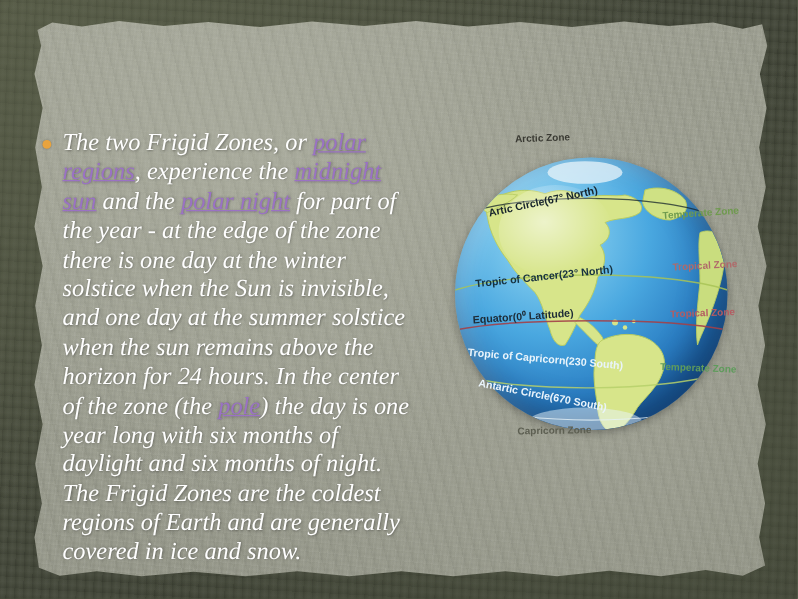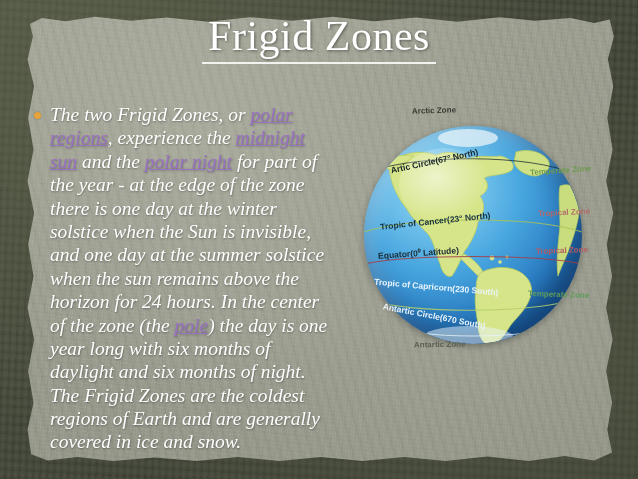--- a/index.html
+++ b/index.html
@@ -168,23 +168,20 @@
   .lbl-tropical-s     { left: 184px; top: 142px; font-size: 8px;  color: #b45c62; transform: rotate(-2deg); }
   .lbl-temperate-s    { left: 176px; top: 186px; font-size: 8px;  color: #5f9b5c; transform: rotate(2deg); }
 </style>
 </head>
 <body>
 
 <div class="slide">
 
   <div class="paper"></div>
 
-  <div class="title-wrap">
-    <span class="title">Frigid Zones</span>
-  </div>
 
   <div class="body-block">
     <span class="bullet"></span>
     <div class="body-text"><span>The two Frigid Zones, or </span><span class="link">polar regions</span><span>, experience the </span><span class="link">midnight sun</span><span> and the </span><span class="link">polar night</span><span> for part of the year - at the edge of the zone there is one day at the winter solstice when the Sun is invisible, and one day at the summer solstice when the sun remains above the horizon for 24 hours. In the center of the zone (the </span><span class="link">pole</span><span>) the day is one year long with six months of daylight and six months of night. The Frigid Zones are the coldest regions of Earth and are generally covered in ice and snow.</span></div>
   </div>
 
   <div class="globe-area">
 
     <div class="globe">
       <svg width="218" height="218" viewBox="0 0 218 218">
@@ -231,20 +228,20 @@
       </svg>
       <div class="glow"></div>
     </div>
 
     <div class="glabel lbl-arctic-zone">Arctic Zone</div>
     <div class="glabel lbl-arctic-circle">Artic Circle(67° North)</div>
     <div class="glabel lbl-cancer">Tropic of Cancer(23° North)</div>
     <div class="glabel lbl-equator">Equator(0⁰ Latitude)</div>
     <div class="glabel lbl-capricorn">Tropic of Capricorn(230 South)</div>
     <div class="glabel lbl-antarctic-circ">Antartic Circle(670 South)</div>
-    <div class="glabel lbl-antarctic-zone">Antartic Zone</div>
+    <div class="glabel lbl-antarctic-zone">Capricorn Zone</div>
     <div class="glabel lbl-temperate-n">Temperate Zone</div>
     <div class="glabel lbl-tropical-n">Tropical Zone</div>
     <div class="glabel lbl-tropical-s">Tropical Zone</div>
     <div class="glabel lbl-temperate-s">Temperate Zone</div>
   </div>
 
 </div>
 
 </body></html>

